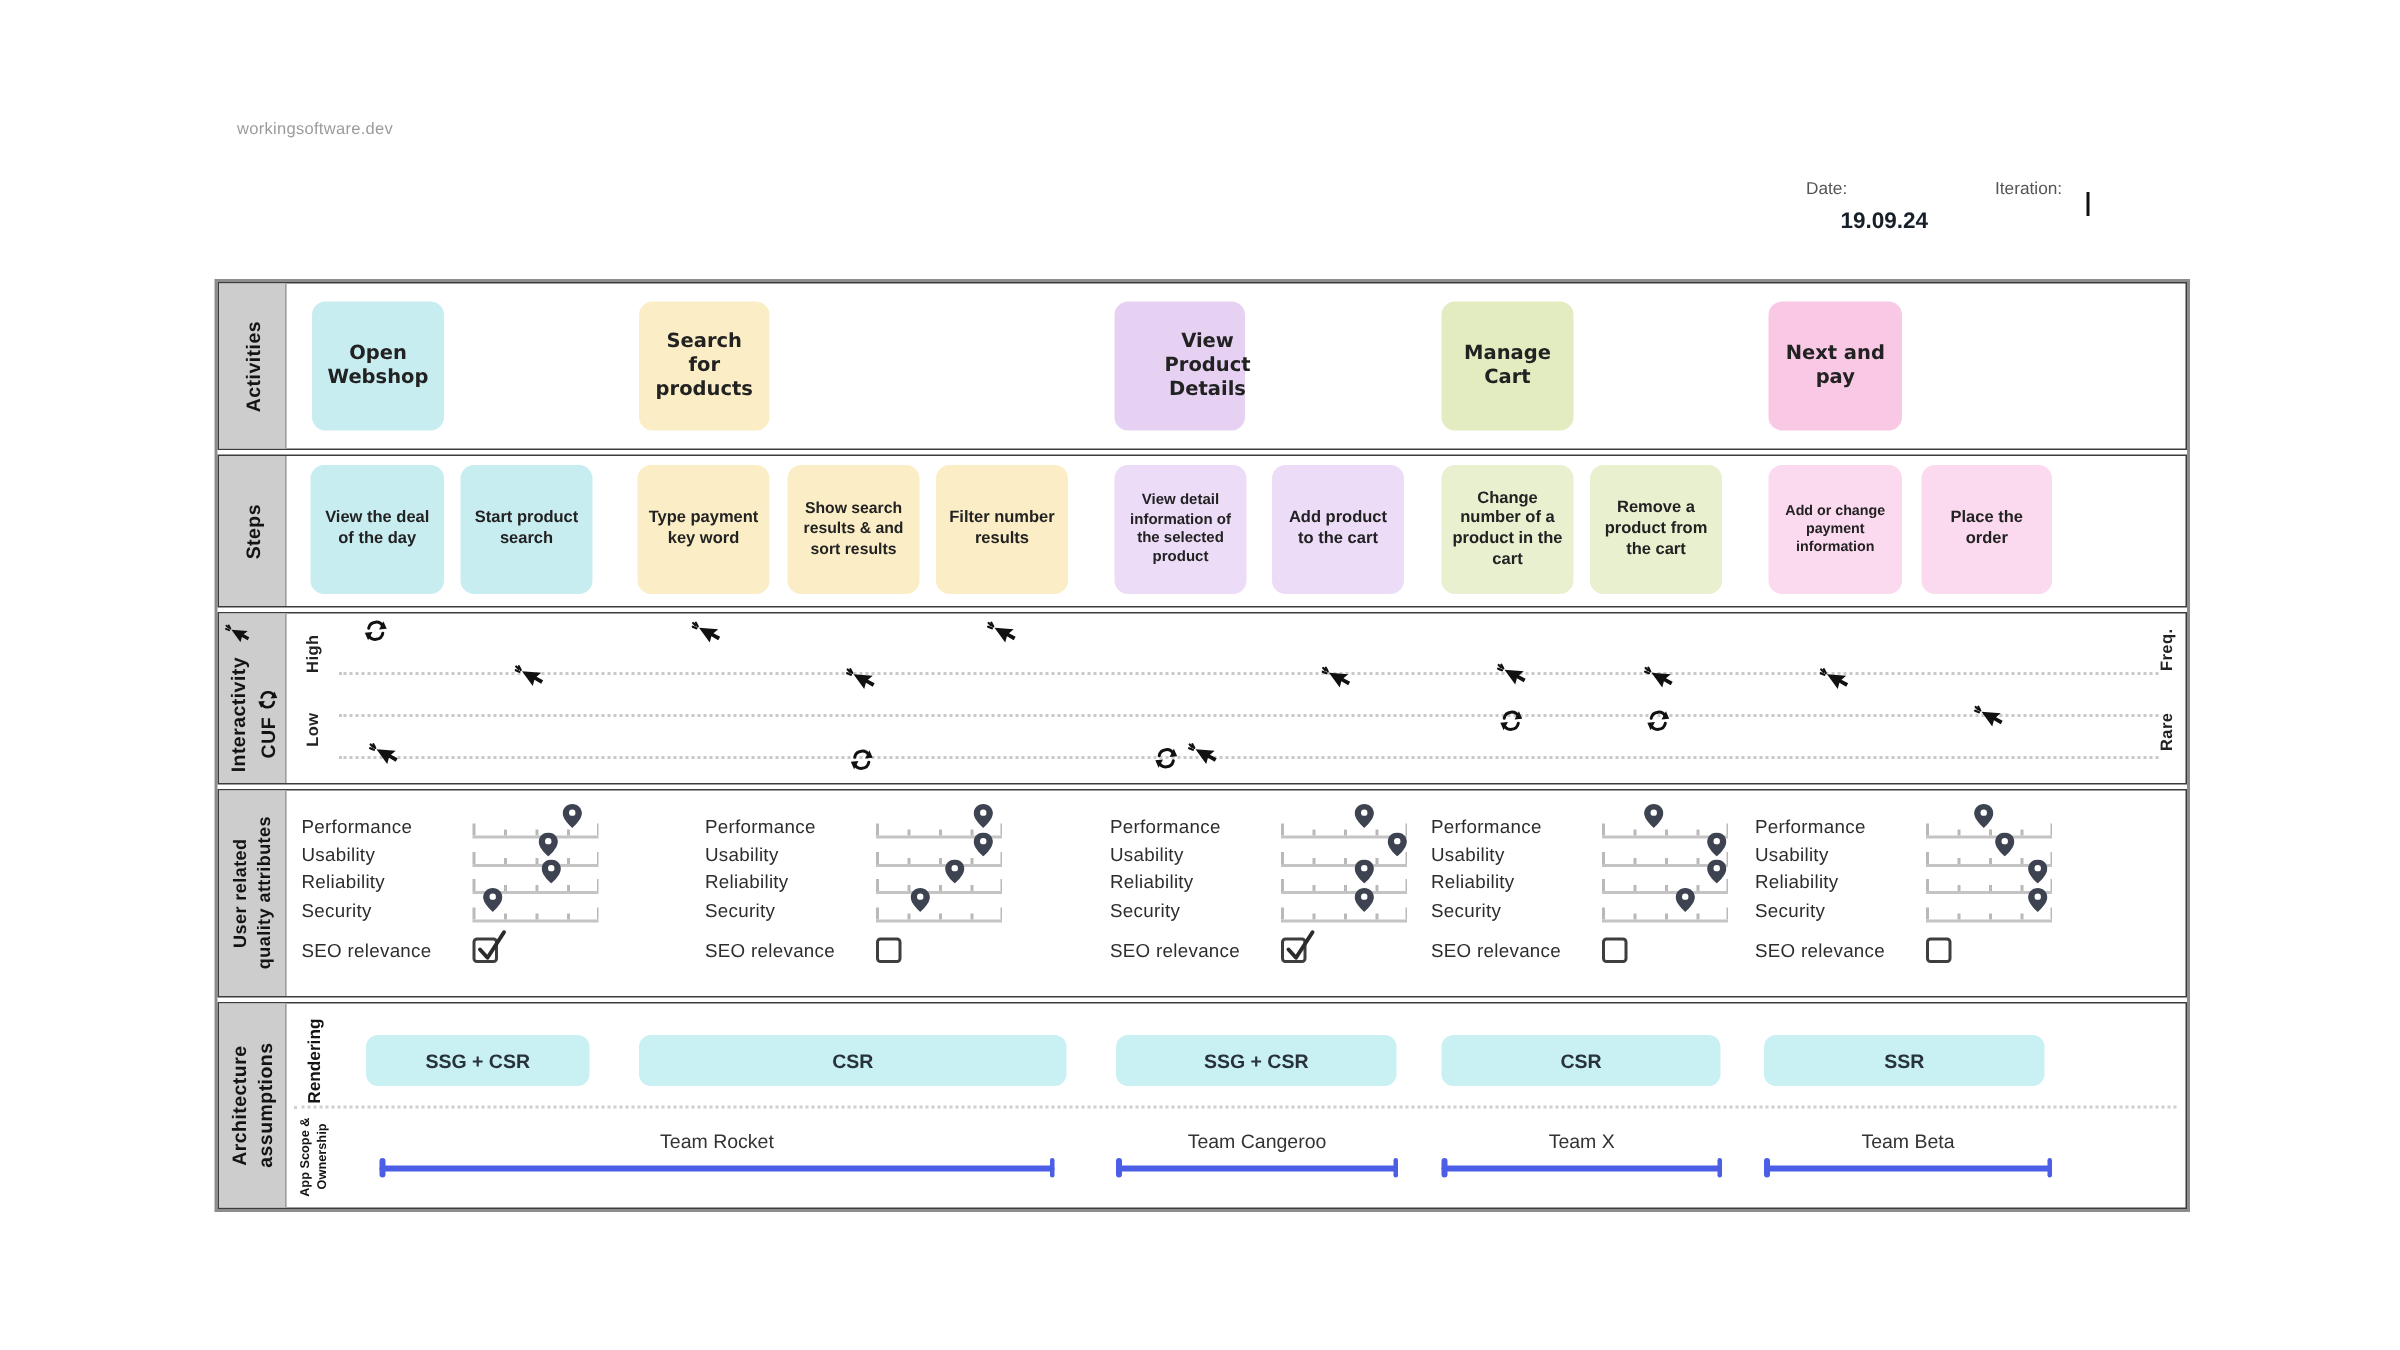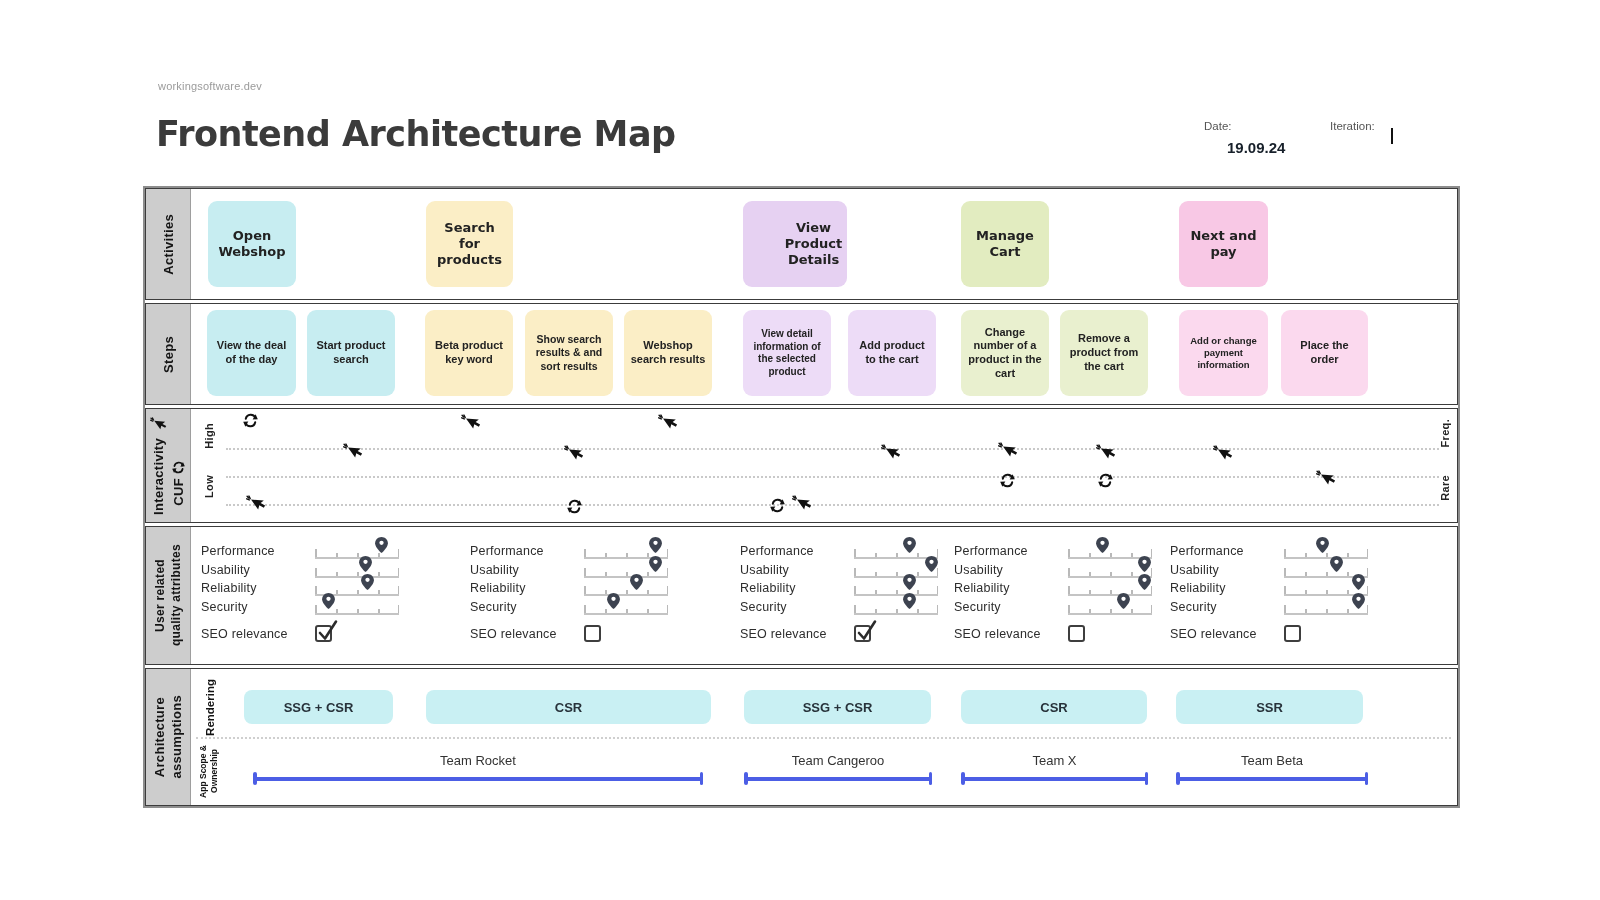--- a/index.html
+++ b/index.html
@@ -49,56 +49,55 @@
   .bracket { position:absolute; height:13px; }
   .bracket .mid { position:absolute; left:0; right:0; top:5px; height:3.5px; border-radius:2px; }
   .bracket .cap { position:absolute; top:0; width:3.5px; height:13px; border-radius:2px; }
 </style>
 </head>
 <body>
 
 <div id="page">
 
   <div class="site">workingsoftware.dev</div>
-  <div class="title">Frontend Architecture Map</div>
 
   <div class="hfield" style="left:1204px;">
     <div class="flabel">Date:</div>
     <div class="fvalue" style="padding-left:23px;">19.09.24</div>
   </div>
   <div class="hfield" style="left:1330px;">
     <div class="flabel">Iteration:</div>
     <div class="caret"></div>
   </div>
 
   <div id="map">
 
     <div class="mrow" style="top:0; height:112px;">
       <div class="strip">
         <span class="vtext">Activities</span>
       </div>
       <div id="activities-cards">
           <div class="card act" style="left: 62px; top: 12px; width: 88px; height: 86px; background: rgb(199, 237, 241);">Open Webshop</div>
           <div class="card act" style="left: 280px; top: 12px; width: 87px; height: 86px; background: rgb(251, 238, 198);">Search for products</div>
-          <div class="card act" style="left: 597px; top: 12px; width: 104px; height: 86px; background: rgb(230, 209, 242); padding-left: 43px;">View Product Details</div>
+          <div class="card act" style="left: 597px; top: 12px; width: 87px; height: 86px; background: rgb(230, 209, 242); padding-left: 43px;">View Product Details</div>
           <div class="card act" style="left: 815px; top: 12px; width: 88px; height: 86px; background: rgb(226, 236, 192);">Manage Cart</div>
           <div class="card act" style="left: 1033px; top: 12px; width: 89px; height: 86px; background: rgb(248, 200, 229);">Next and pay</div>
         </div>
     </div>
 
     <div class="mrow" style="top:115px; height:102px;">
       <div class="strip">
         <span class="vtext">Steps</span>
       </div>
       <div id="steps-cards">
           <div class="card step" style="left: 61px; top: 6px; width: 89px; height: 86px; background: rgb(199, 237, 241); font-size: 11px;">View the deal of the day</div>
           <div class="card step" style="left: 161px; top: 6px; width: 88px; height: 86px; background: rgb(199, 237, 241); font-size: 11px;">Start product search</div>
-          <div class="card step" style="left: 279px; top: 6px; width: 88px; height: 86px; background: rgb(251, 238, 198); font-size: 11px;">Beta product key word</div>
+          <div class="card step" style="left: 279px; top: 6px; width: 88px; height: 86px; background: rgb(251, 238, 198); font-size: 11px;">Type payment key word</div>
           <div class="card step" style="left: 379px; top: 6px; width: 88px; height: 86px; background: rgb(251, 238, 198); font-size: 10.5px;">Show search results &amp; and sort results</div>
-          <div class="card step" style="left: 478px; top: 6px; width: 88px; height: 86px; background: rgb(251, 238, 198); font-size: 11px;">Webshop search results</div>
+          <div class="card step" style="left: 478px; top: 6px; width: 88px; height: 86px; background: rgb(251, 238, 198); font-size: 11px;">Filter number results</div>
           <div class="card step" style="left: 597px; top: 6px; width: 88px; height: 86px; background: rgb(237, 220, 247); font-size: 10px;">View detail information of the selected product</div>
           <div class="card step" style="left: 702px; top: 6px; width: 88px; height: 86px; background: rgb(237, 220, 247); font-size: 11px;">Add product to the cart</div>
           <div class="card step" style="left: 815px; top: 6px; width: 88px; height: 86px; background: rgb(233, 240, 207); font-size: 11px;">Change number of a product in the cart</div>
           <div class="card step" style="left: 914px; top: 6px; width: 88px; height: 86px; background: rgb(233, 240, 207); font-size: 11px;">Remove a product from the cart</div>
           <div class="card step" style="left: 1033px; top: 6px; width: 89px; height: 86px; background: rgb(251, 217, 238); font-size: 9.5px;">Add or change payment information</div>
           <div class="card step" style="left: 1135px; top: 6px; width: 87px; height: 86px; background: rgb(251, 217, 238); font-size: 11px;">Place the order</div>
         </div>
     </div>
 
     <div class="mrow" style="top:220px; height:115px;">

